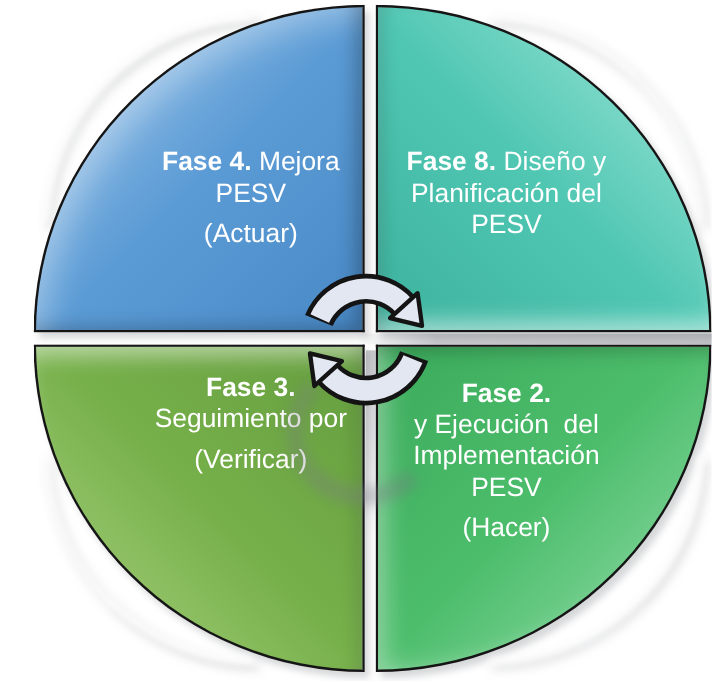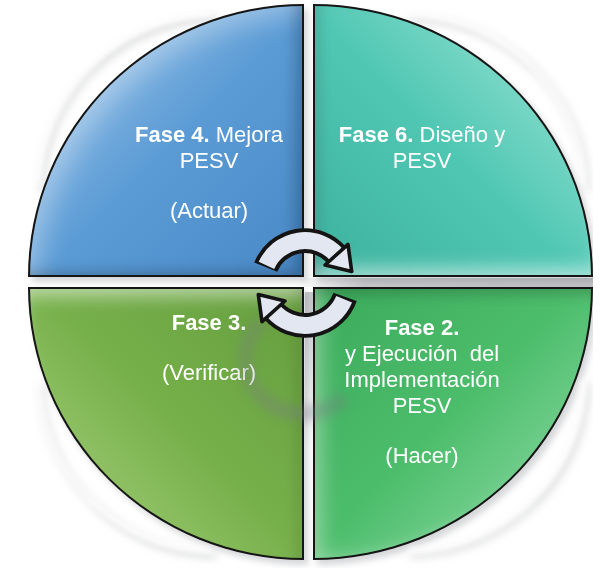--- a/index.html
+++ b/index.html
@@ -51,21 +51,21 @@
   .q-bl::before { left:4px; top:32%; right:32%; bottom:4px; border-radius:0 0 0 100%;
                   border-bottom-color:rgba(255,255,255,.85); border-left-color:rgba(255,255,255,.60); }
   .q-br::before { left:32%; top:32%; right:4px; bottom:4px; border-radius:0 0 100% 0;
                   border-bottom-color:rgba(255,255,255,.70); border-right-color:rgba(255,255,255,.80); }
 
   
   .qtext { position:absolute; width:210px; color:#ffffff; text-align:center;
            font-size:22px; line-height:26px; }
   .qtext .lines div { white-space:pre; }
   .qtext b { font-weight:700; }
-  .paren { margin-top:24px; white-space:pre; }
+  .paren { margin-top:8px; white-space:pre; }
   .q-tl .qtext { left:74px; top:116px; }
   .q-tr .qtext { left:2px;  top:116px; }
   .q-bl .qtext { left:74px; top:21px;  }
   .q-br .qtext { left:2px;  top:26px;  }
 
   
   .shadow-h { position:absolute; left:298px; top:278px; width:302px; height:9px;
     background:linear-gradient(90deg, rgba(128,132,138,0) 0%, rgba(128,132,138,.45) 22%, rgba(128,132,138,.5) 100%); }
   .shadow-v { position:absolute; left:305px; top:292px; width:8px; height:155px;
     background:linear-gradient(180deg, rgba(128,132,138,.45) 0%, rgba(128,132,138,0) 100%); }
@@ -91,30 +91,32 @@
           <div><b>Fase 4.</b> Mejora</div>
           <div>PESV</div>
         </div>
       <div class="paren">(Actuar)</div>
     </div>
   </div>
 
   <div class="quad q-tr" style="--base: #50C7B3; --light: #A9EADD; --deep: #33A893;">
     <div class="qtext" style="color: rgb(255, 255, 255);">
       <div class="lines">
-          <div><b>Fase 6.</b> Diseño y</div>
+          <div><b>Fase 8.</b> Diseño y</div>
+          <div>Planificación del</div>
           <div>PESV</div>
         </div>
     </div>
   </div>
 
   <div class="quad q-bl" style="--base: #76B04A; --light: #AED584; --deep: #5C9438;">
     <div class="qtext" style="color: rgb(255, 255, 255);">
       <div class="lines">
           <div><b>Fase 3.</b></div>
+          <div>Seguimiento por</div>
         </div>
       <div class="paren">(Verificar)</div>
     </div>
   </div>
 
   <div class="quad q-br" style="--base: #4CBD6B; --light: #98E0AF; --deep: #33A254;">
     <div class="qtext" style="color: rgb(255, 255, 255); text-align: center;">
       <div class="lines">
           <div><b>Fase 2.</b></div>
           <div>y Ejecución  del</div>

